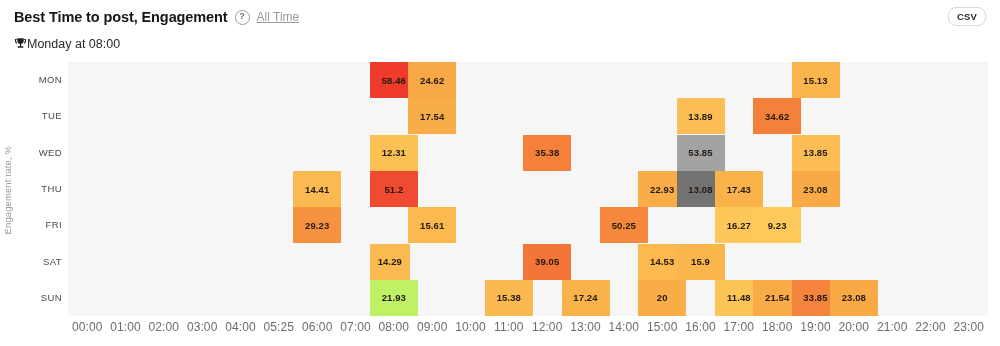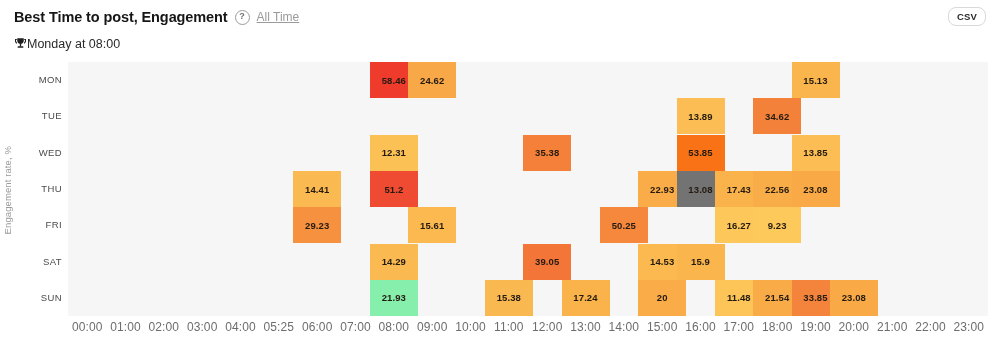--- a/index.html
+++ b/index.html
@@ -216,43 +216,43 @@
         <div class="ytick" style="top: 72.7143px;">WED</div>
         <div class="ytick" style="top: 109px;">THU</div>
         <div class="ytick" style="top: 145.286px;">FRI</div>
         <div class="ytick" style="top: 181.571px;">SAT</div>
         <div class="ytick" style="top: 217.857px;">SUN</div>
       </div>
     <div class="plot">
         <div class="cell" style="left: 301.833px; top: 0.142857px; width: 48px; height: 36px; background: rgb(239, 59, 44);">58.46</div>
         <div class="cell" style="left: 340.167px; top: 0.142857px; width: 48px; height: 36px; background: rgb(249, 168, 72);">24.62</div>
         <div class="cell" style="left: 723.5px; top: 0.142857px; width: 48px; height: 36px; background: rgb(250, 181, 77);">15.13</div>
+        <div class="cell" style="left: 340.167px; top: 36.4286px; width: 48px; height: 36px; background: rgb(249, 173, 72);">17.54</div>
         <div class="cell" style="left: 608.5px; top: 36.4286px; width: 48px; height: 36px; background: rgb(252, 190, 84);">13.89</div>
         <div class="cell" style="left: 685.167px; top: 36.4286px; width: 48px; height: 36px; background: rgb(244, 129, 58);">34.62</div>
         <div class="cell" style="left: 301.833px; top: 72.7143px; width: 48px; height: 36px; background: rgb(252, 193, 85);">12.31</div>
         <div class="cell" style="left: 455.167px; top: 72.7143px; width: 48px; height: 36px; background: rgb(244, 128, 58);">35.38</div>
-        <div class="cell" style="left: 608.5px; top: 72.7143px; width: 48px; height: 36px; background: #f97316;">53.85</div>
+        <div class="cell" style="left: 608.5px; top: 72.7143px; width: 48px; height: 36px; background: #a3a3a3;">53.85</div>
         <div class="cell" style="left: 723.5px; top: 72.7143px; width: 48px; height: 36px; background: rgb(252, 190, 84);">13.85</div>
         <div class="cell" style="left: 225.167px; top: 109px; width: 48px; height: 36px; background: rgb(251, 186, 81);">14.41</div>
         <div class="cell" style="left: 301.833px; top: 109px; width: 48px; height: 36px; background: rgb(239, 74, 50);">51.2</div>
         <div class="cell" style="left: 570.167px; top: 109px; width: 48px; height: 36px; background: rgb(249, 172, 71);">22.93</div>
         <div class="cell" style="left: 608.5px; top: 109px; width: 48px; height: 36px; background: #737373;">13.08</div>
         <div class="cell" style="left: 646.833px; top: 109px; width: 48px; height: 36px; background: rgb(250, 178, 75);">17.43</div>
-        <div class="cell" style="left: 685.167px; top: 109px; width: 48px; height: 36px; background: rgb(249, 173, 72);">22.56</div>
         <div class="cell" style="left: 723.5px; top: 109px; width: 48px; height: 36px; background: rgb(249, 170, 70);">23.08</div>
         <div class="cell" style="left: 225.167px; top: 145.286px; width: 48px; height: 36px; background: rgb(246, 145, 63);">29.23</div>
         <div class="cell" style="left: 340.167px; top: 145.286px; width: 48px; height: 36px; background: rgb(251, 185, 79);">15.61</div>
         <div class="cell" style="left: 531.833px; top: 145.286px; width: 48px; height: 36px; background: rgb(245, 136, 60);">50.25</div>
         <div class="cell" style="left: 646.833px; top: 145.286px; width: 48px; height: 36px; background: rgb(253, 199, 89);">16.27</div>
         <div class="cell" style="left: 685.167px; top: 145.286px; width: 48px; height: 36px; background: rgb(253, 201, 91);">9.23</div>
-        <div class="cell" style="left: 301.833px; top: 181.571px; width: 48px; height: 36px; background: rgb(251, 186, 81);">14.29</div>
+        <div class="cell" style="left: 301.833px; top: 181.571px; width: 40px; height: 36px; background: rgb(251, 186, 81);">14.29</div>
         <div class="cell" style="left: 455.167px; top: 181.571px; width: 48px; height: 36px; background: rgb(243, 117, 55);">39.05</div>
         <div class="cell" style="left: 570.167px; top: 181.571px; width: 48px; height: 36px; background: rgb(251, 185, 80);">14.53</div>
         <div class="cell" style="left: 608.5px; top: 181.571px; width: 48px; height: 36px; background: rgb(250, 181, 77);">15.9</div>
-        <div class="cell" style="left: 301.833px; top: 217.857px; width: 48px; height: 36px; background: #86efac;">21.93</div>
+        <div class="cell" style="left: 301.833px; top: 217.857px; width: 48px; height: 36px; background: #bef264;">21.93</div>
         <div class="cell" style="left: 416.833px; top: 217.857px; width: 48px; height: 36px; background: rgb(250, 185, 80);">15.38</div>
         <div class="cell" style="left: 493.5px; top: 217.857px; width: 48px; height: 36px; background: rgb(250, 178, 75);">17.24</div>
         <div class="cell" style="left: 570.167px; top: 217.857px; width: 48px; height: 36px; background: rgb(249, 172, 71);">20</div>
         <div class="cell" style="left: 646.833px; top: 217.857px; width: 48px; height: 36px; background: rgb(253, 196, 87);">11.48</div>
         <div class="cell" style="left: 685.167px; top: 217.857px; width: 48px; height: 36px; background: rgb(249, 171, 71);">21.54</div>
         <div class="cell" style="left: 723.5px; top: 217.857px; width: 48px; height: 36px; background: rgb(244, 132, 59);">33.85</div>
         <div class="cell" style="left: 761.833px; top: 217.857px; width: 48px; height: 36px; background: rgb(249, 170, 70);">23.08</div>
       </div>
     <div class="xticks">
         <div class="xtick" style="left: -4.83333px;">00:00</div>

